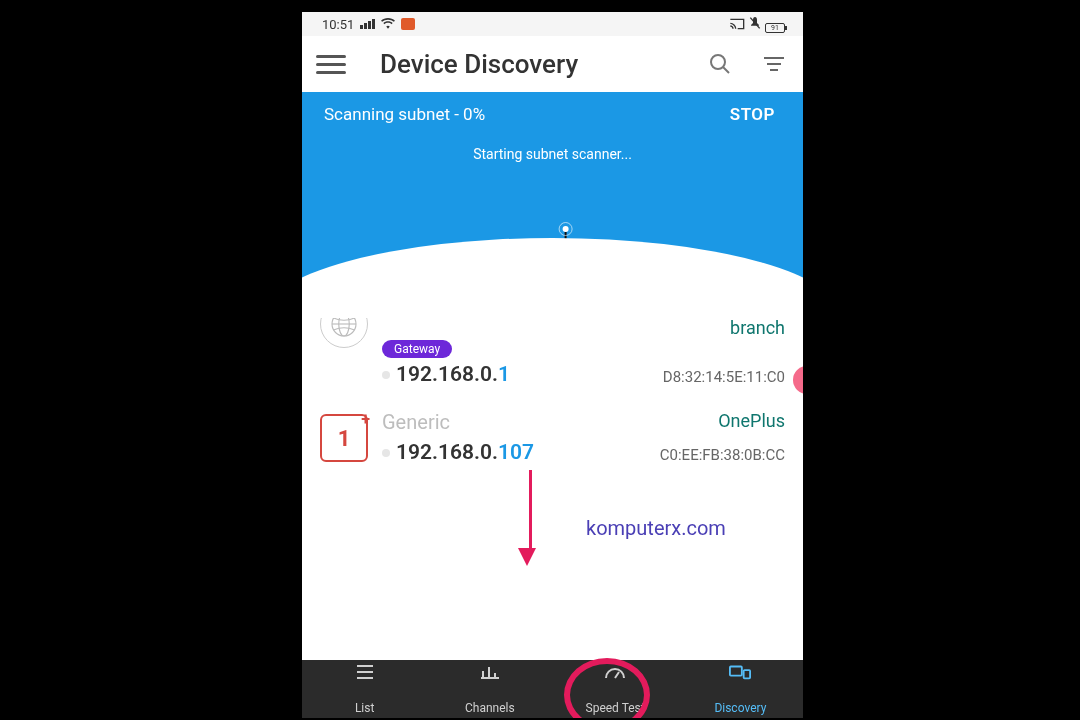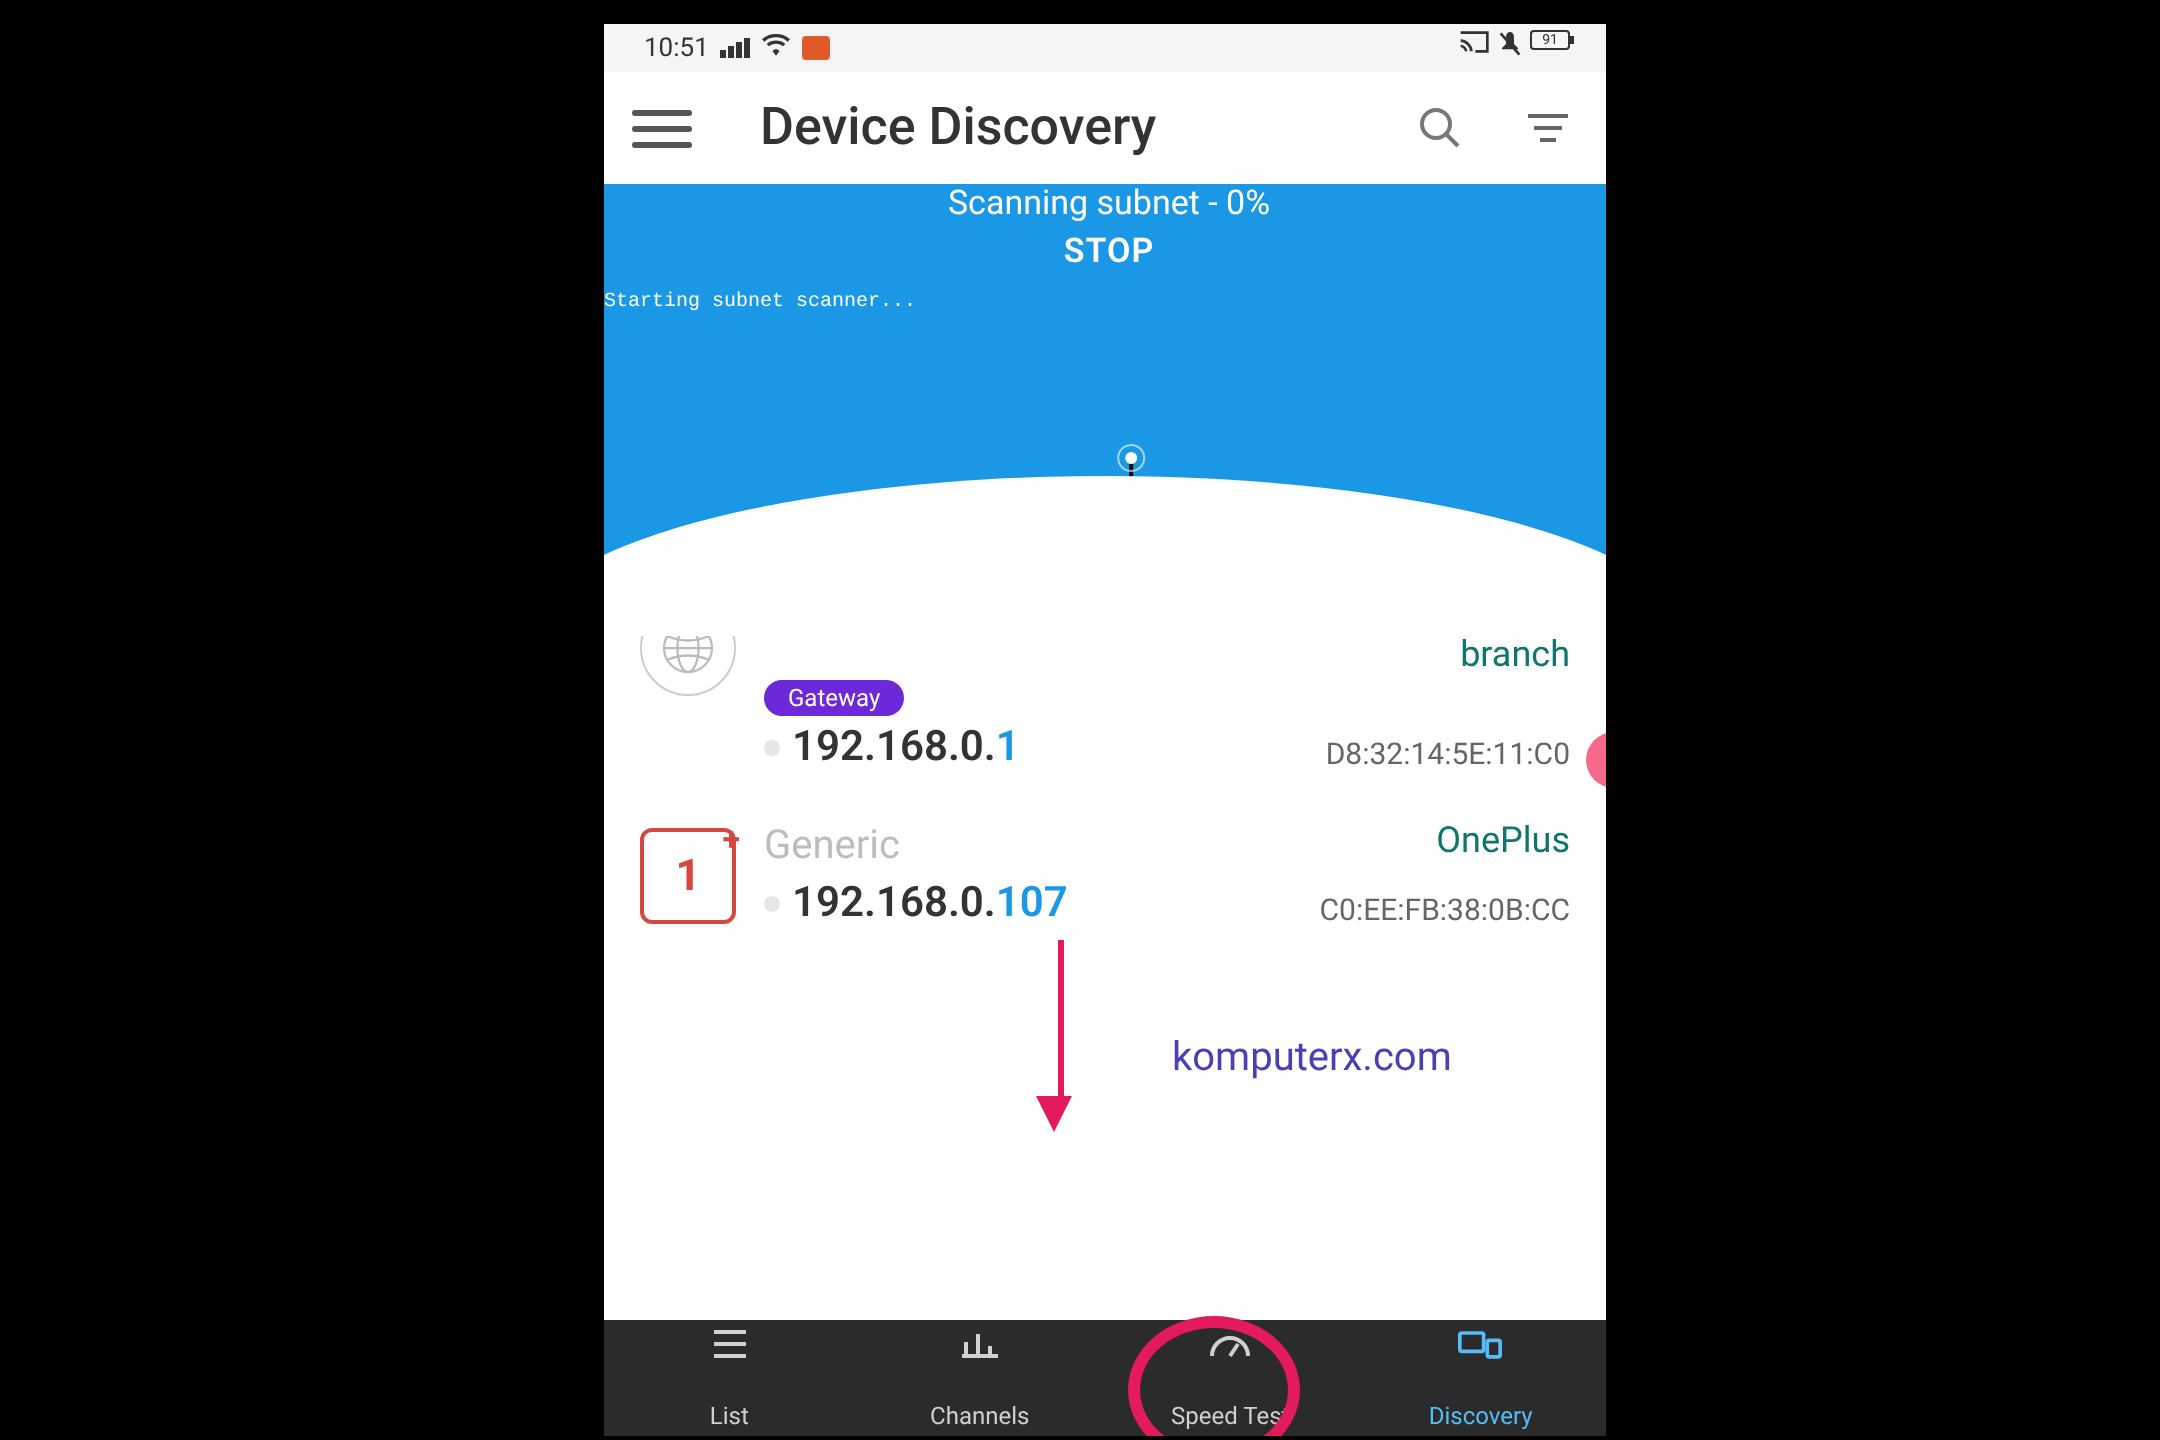--- a/index.html
+++ b/index.html
@@ -24,21 +24,21 @@
     height: 24px;
     background: #f5f5f5;
     font-size: 13px;
     color: #333;
     display: flex;
     align-items: center;
     padding: 0 18px 0 20px;
     justify-content: space-between;
   }
   .status-left { display: flex; align-items: center; gap: 6px; }
-  .status-right { display: flex; align-items: flex-start; gap: 4px; }
+  .status-right { display: flex; align-items: flex-end; gap: 4px; }
   .sig-bars { display: inline-flex; align-items: flex-end; gap: 1px; }
   .sig-bars span { width: 3px; background: #333; }
   .sig-bars span:nth-child(1){height:4px;} .sig-bars span:nth-child(2){height:6px;}
   .sig-bars span:nth-child(3){height:8px;} .sig-bars span:nth-child(4){height:10px;}
   .wifi-ic { font-size: 13px; }
   .red-box { width: 14px; height: 12px; background: #e05a2a; border-radius: 2px; }
   .batt { border:1px solid #333; width:20px; height:10px; border-radius:2px; position:relative; display:inline-flex; align-items:center; justify-content:center; font-size:7px; }
   .batt:after { content:""; position:absolute; right:-3px; top:2px; width:2px; height:4px; background:#333; }
   .app-bar {
     height: 56px;
@@ -66,35 +66,34 @@
   .wifi-row .wifi-glyph { font-size:18px; }
   .wifi-row .wifi-label { font-size:17px; font-weight:500; }
   .scan-bar {
     height: 44px;
     background: #1b98e5;
     color:#fff;
     display:flex;
     align-items:center;
     padding: 0 18px 0 22px;
     font-size:17px;
-    flex-direction:column;
   }
   .scan-bar .scan-text { flex:1; }
   .stop-btn { font-weight:600; letter-spacing:0.5px; cursor:pointer; padding:4px 10px;}
   .hero {
     height: 142px;
     background: #1b98e5;
     position: relative;
     overflow: visible;
   }
   .hero-text {
+    text-align:center;
     color:#fff;
-    font-size:10px;
+    font-size:14px;
     padding-top:10px;
-    font-family:Liberation Mono, monospace;
   }
   .hero-router {
     position:absolute;
     left:50%;
     transform: translateX(-58%);
     bottom: 2px;
   }
   .antenna {
     position:absolute;
     left:58px; bottom:14px;

